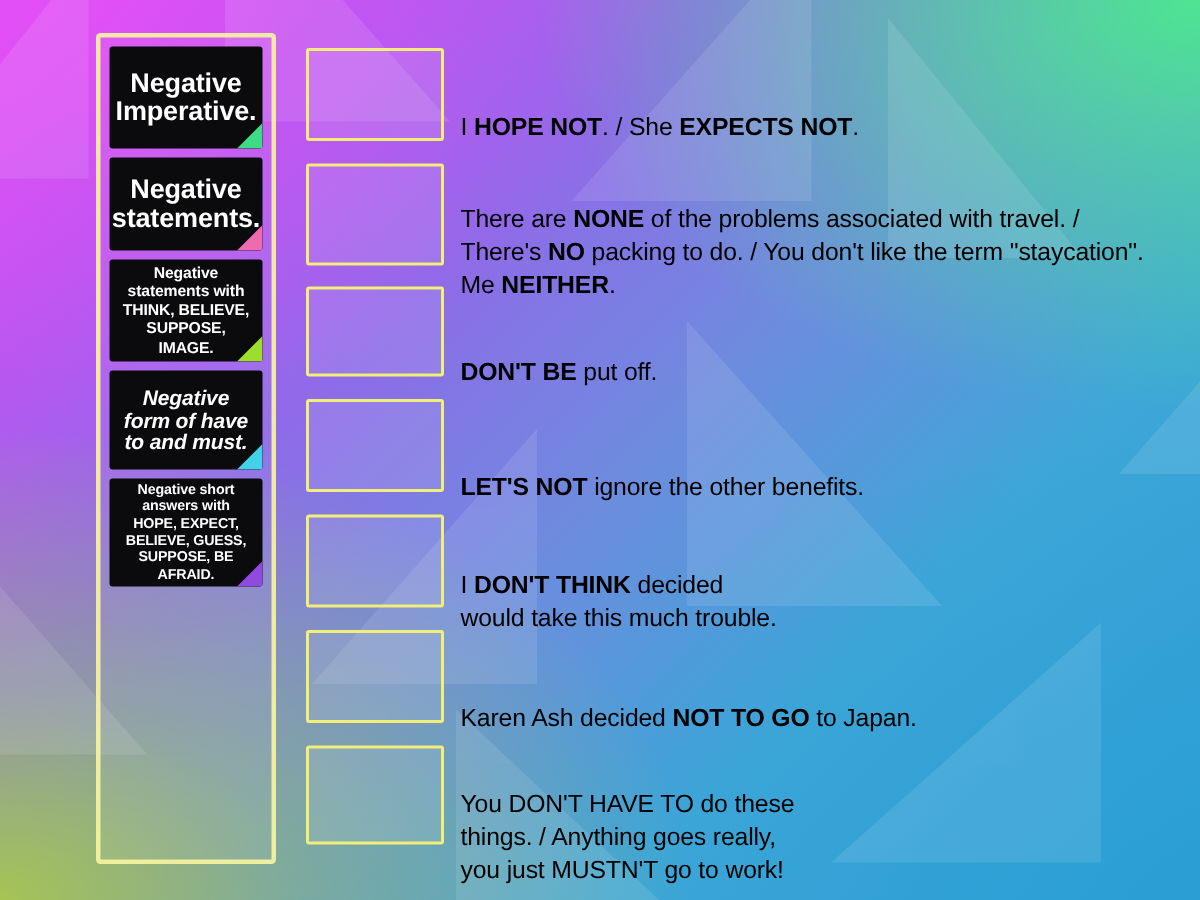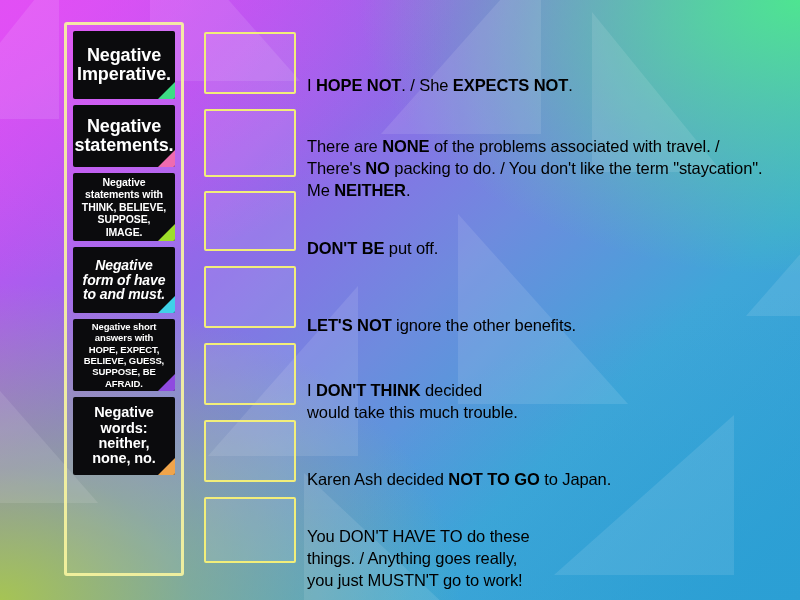--- a/index.html
+++ b/index.html
@@ -121,24 +121,20 @@
       <span class="corner" style="border-bottom-color: rgb(158, 222, 42);"></span>
     </div>
     <div class="cat-tile t5">
       <span class="txt">Negative form of have to and must.</span>
       <span class="corner" style="border-bottom-color: rgb(63, 210, 232);"></span>
     </div>
     <div class="cat-tile t6">
       <span class="txt">Negative short answers with HOPE, EXPECT, BELIEVE, GUESS, SUPPOSE, BE AFRAID.</span>
       <span class="corner" style="border-bottom-color: rgb(143, 74, 224);"></span>
     </div>
-    <div class="cat-tile t7">
-      <span class="txt">Negative words: neither, none, no.</span>
-      <span class="corner" style="border-bottom-color: rgb(240, 164, 74);"></span>
-    </div>
   </div>
 
 <div class="drop-col" id="drop-col">
     <div class="drop-box" style="top: 0px; height: 62px;"></div>
     <div class="drop-box" style="top: 77px; height: 68px;"></div>
     <div class="drop-box" style="top: 159px; height: 60px;"></div>
     <div class="drop-box" style="top: 234px; height: 62px;"></div>
     <div class="drop-box" style="top: 311px; height: 62px;"></div>
     <div class="drop-box" style="top: 388px; height: 62px;"></div>
     <div class="drop-box" style="top: 465px; height: 66px;"></div>

